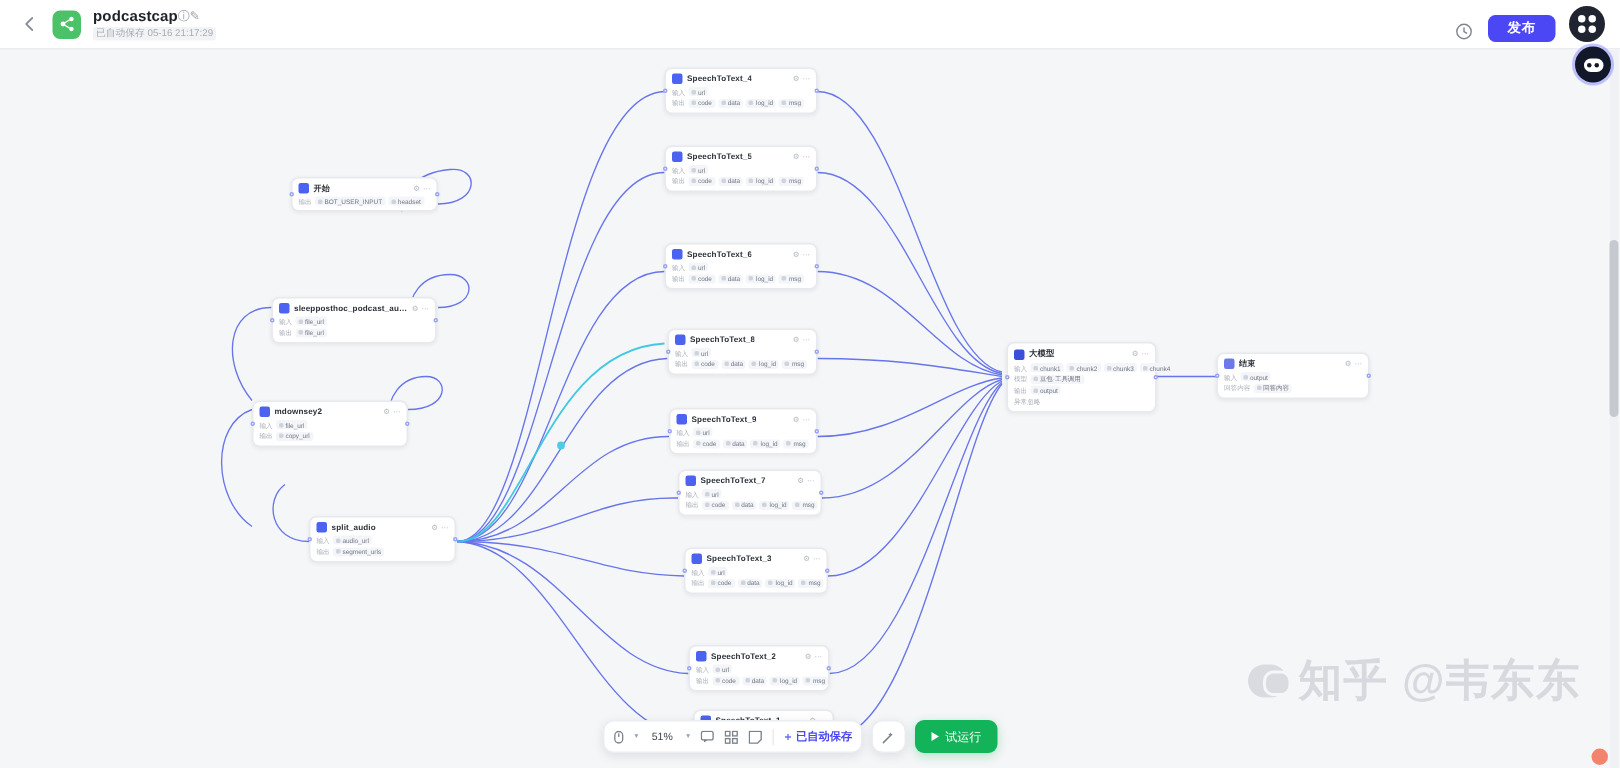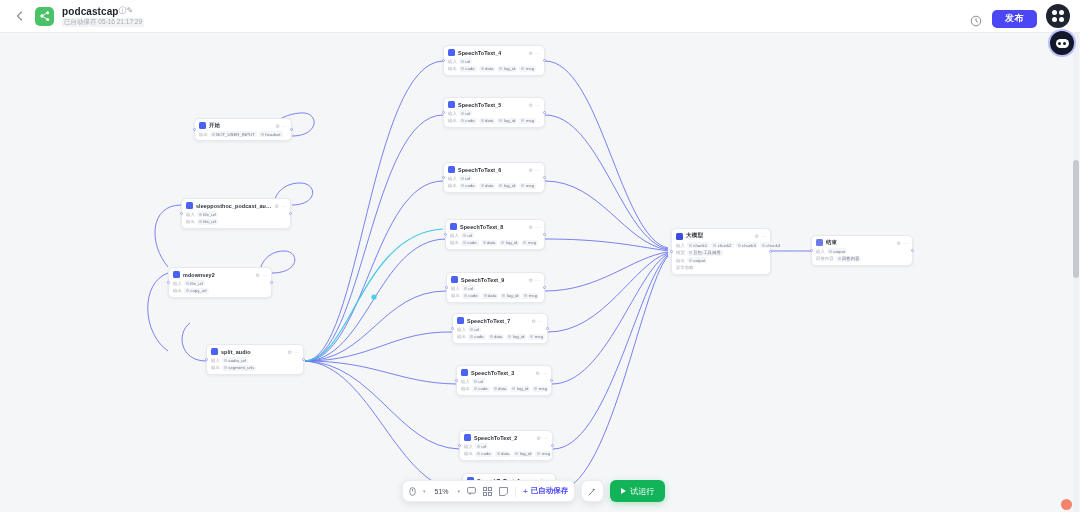--- a/index.html
+++ b/index.html
@@ -584,20 +584,24 @@
             <div class="node-row">
               <span class="row-label">回答内容</span>
               <span class="chip"><i class="kdot"></i>回答内容</span>
             </div>
           </div>
           <span class="port left"></span>
           <span class="port right"></span>
         </div>
       </div>
 
+    <div class="watermark">
+      <span class="wm-icon"></span>
+      <span>知乎 @韦东东</span>
+    </div>
 
     <div class="bottom-bar">
       <div class="bar-group">
         <span class="bar-ico">
           <svg width="7" height="9" viewBox="0 0 8 10" fill="none">
             <rect x="1" y="0.6" width="6" height="8.8" rx="3" stroke="#7c828c" stroke-width="1"></rect>
             <path d="M4 2.4v2" stroke="#7c828c" stroke-width="1" stroke-linecap="round"></path>
           </svg>
         </span>
         <span class="caret">▾</span>

